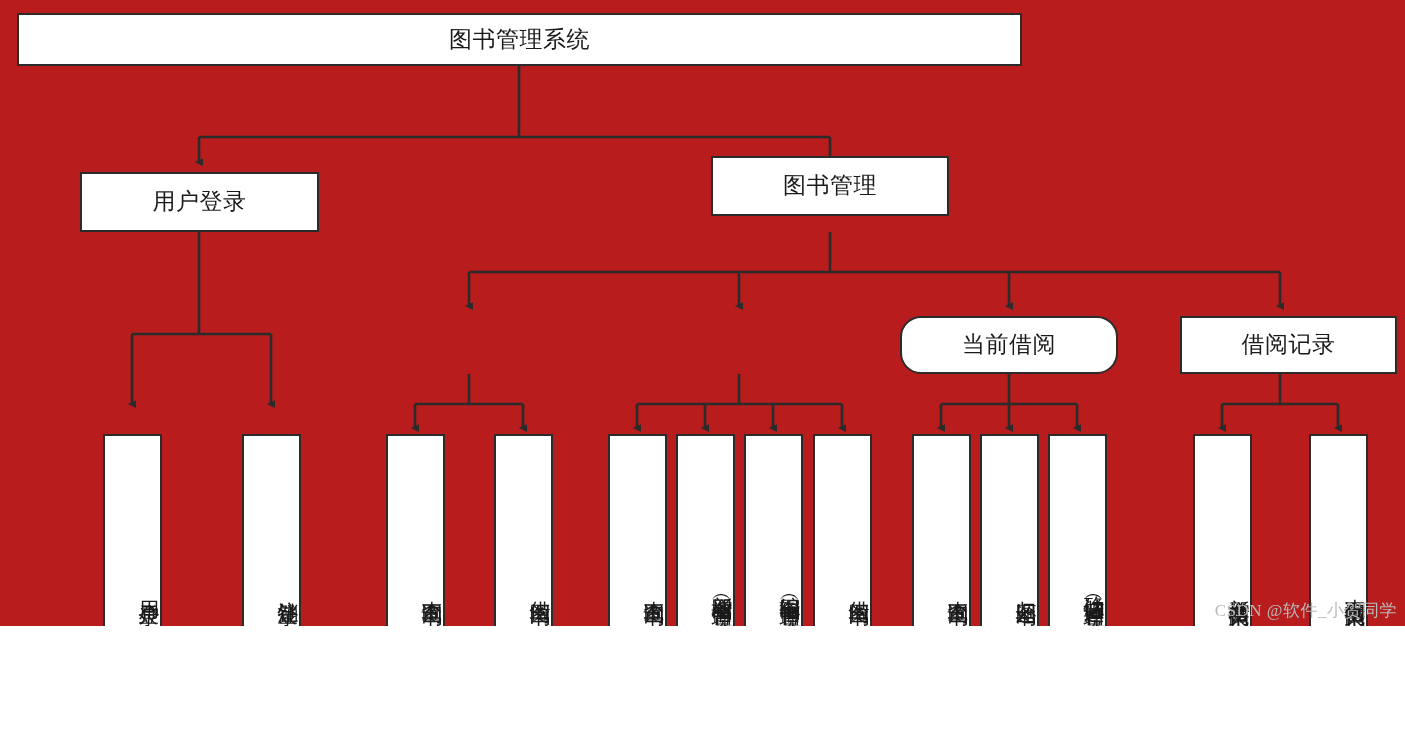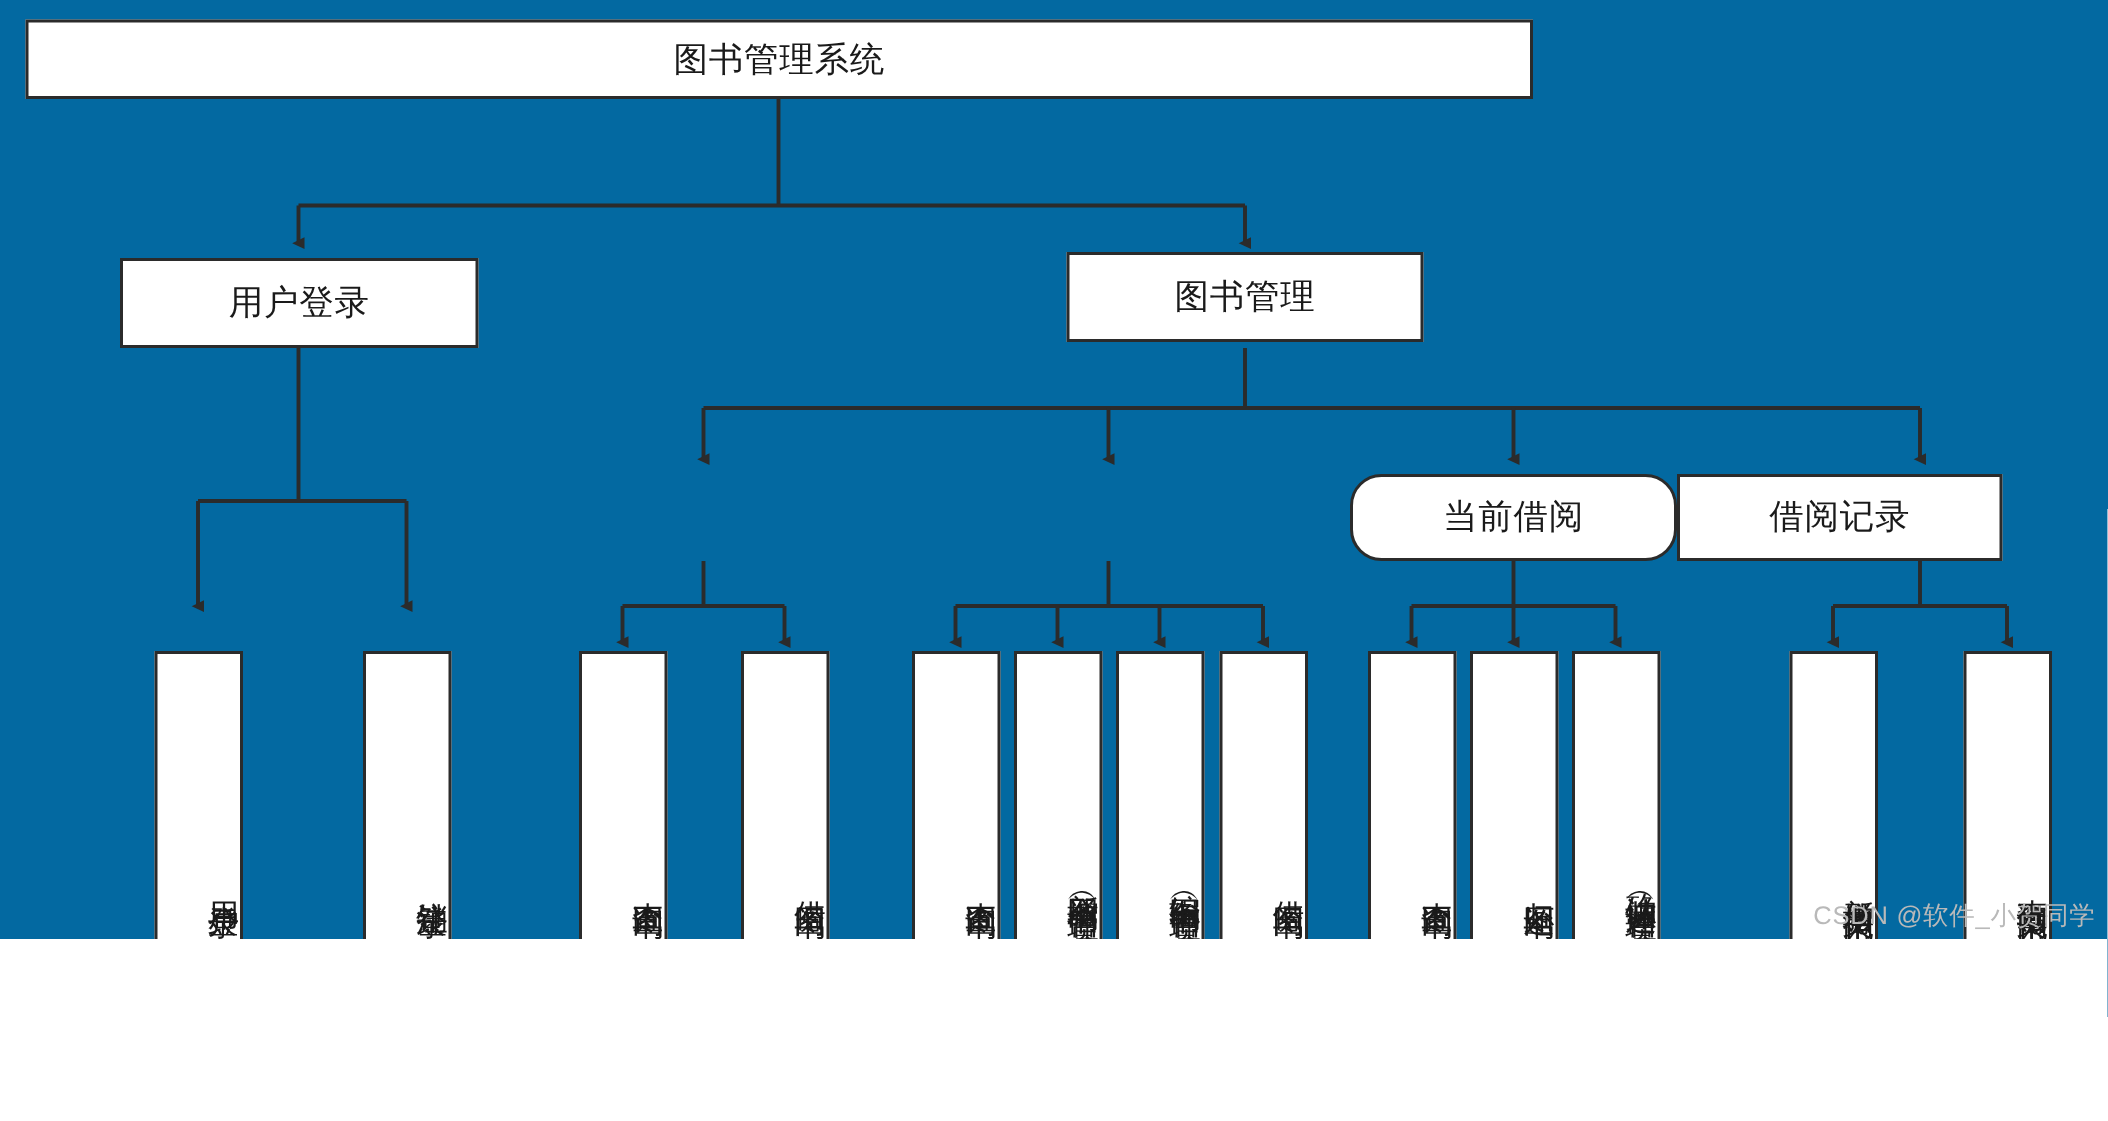--- a/index.html
+++ b/index.html
@@ -7,22 +7,23 @@
     padding: 0;
     background: #ffffff;
   }
   body {
     font-family: "Liberation Sans", "DejaVu Sans", sans-serif;
   }
   #canvas {
     position: relative;
     width: 1405px;
     height: 626px;
-    background: #0369a1;
+    background: #b91c1c;
     overflow: hidden;
+    font-family: Liberation Serif, serif;
   }
   #wires {
     position: absolute;
     left: 0;
     top: 0;
     width: 1405px;
     height: 747px;
     pointer-events: none;
   }
   .node {
@@ -121,28 +122,28 @@
     </g>
   </svg>
 
   <div class="node horiz" style="left:17px; top:13px; width:1005px; height:53px;">
     <span>图书管理系统</span>
   </div>
 
   <div class="node horiz" style="left:80px; top:172px; width:239px; height:60px;">
     <span>用户登录</span>
   </div>
-  <div class="node horiz" style="left:711px; top:168px; width:238px; height:60px;align-items:center;">
+  <div class="node horiz" style="left:711px; top:156px; width:238px; height:60px;align-items:center;">
     <span>图书管理</span>
   </div>
 
   <div class="node horiz" style="left:900px; top:316px; width:218px; height:58px;border-radius:21px;">
     <span>当前借阅</span>
   </div>
-  <div class="node horiz" style="left:1118px; top:316px; width:217px; height:58px;">
+  <div class="node horiz" style="left:1180px; top:316px; width:217px; height:58px;">
     <span>借阅记录</span>
   </div>
 
   <div class="node vert" style="left:103px; top:434px; width:59px; height:301px;">
     <span class="vtext">用户登录</span>
   </div>
   <div class="node vert" style="left:242px; top:434px; width:59px; height:301px;">
     <span class="vtext">注销登录</span>
   </div>
 

